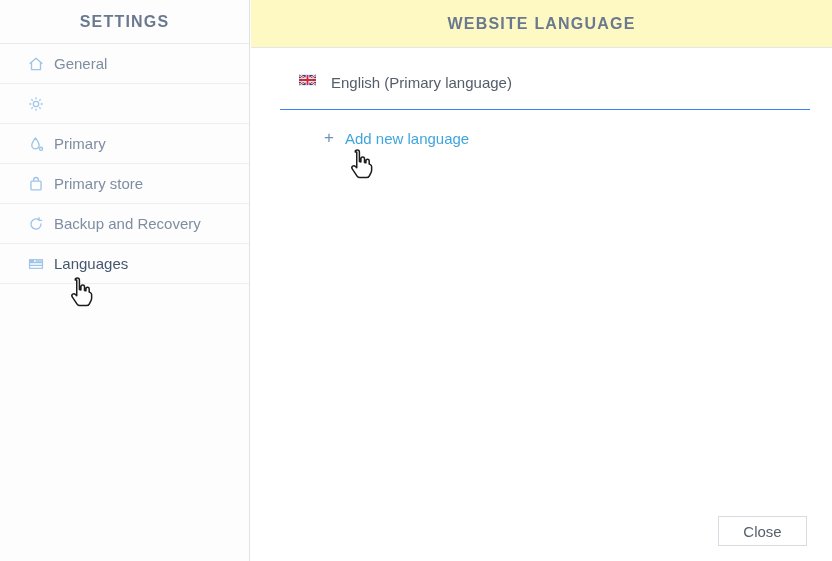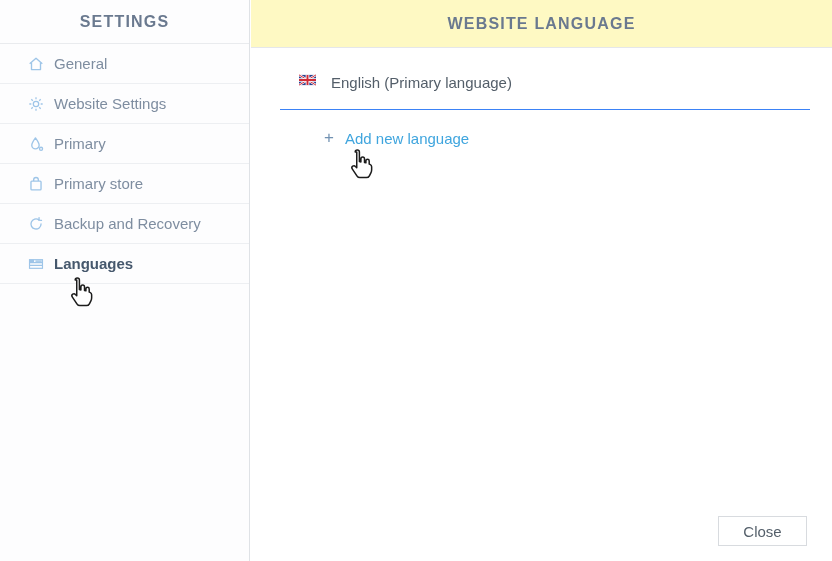--- a/index.html
+++ b/index.html
@@ -31,21 +31,21 @@
     display:flex; align-items:center;
     padding-left:26px;
     border-bottom:1px solid #edeff2;
     color:var(--item-text);
     font-size:15px;
     cursor:pointer;
     user-select:none;
   }
   .sidebar-item .icon { width:20px; height:20px; margin-right:8px; flex:0 0 20px; display:flex; align-items:center; justify-content:center; }
   .sidebar-item .icon svg { display:block; }
-  .sidebar-item.active { color:var(--active-item-text); font-weight:bold;align-items:center; }
+  .sidebar-item.active { color:var(--active-item-text); font-weight:normal;align-items:center; }
 
   
   .main {
     position:absolute; left:251px; top:0;
     width:581px; height:561px;
     background:#ffffff;
   }
   .main-header {
     height:48px;
     background:#fef9c3;
@@ -106,21 +106,20 @@
     <span class="label">General</span>
   </div>
 
   <div class="sidebar-item">
     <span class="icon">
           <svg width="18" height="18" viewBox="0 0 20 20" fill="none" stroke="#9ec5e8" stroke-width="1.4">
             <circle cx="10" cy="10" r="3"></circle>
             <path d="M10 2.6v2.2M10 15.2v2.2M2.6 10h2.2M15.2 10h2.2M4.8 4.8l1.6 1.6M13.6 13.6l1.6 1.6M15.2 4.8l-1.6 1.6M6.4 13.6l-1.6 1.6"></path>
           </svg>
         </span>
-    <span class="label">Website Settings</span>
   </div>
 
   <div class="sidebar-item">
     <span class="icon">
           <svg width="18" height="18" viewBox="0 0 20 20" fill="none" stroke="#9ec5e8" stroke-width="1.5" stroke-linejoin="round">
             <path d="M9.4 3.2 C6.8 6.8 5.3 9.1 5.3 11.3 a4.1 4.1 0 0 0 8.2 0 C13.5 9.1 12 6.8 9.4 3.2 Z"></path>
             <circle cx="15.6" cy="15.3" r="1.7"></circle>
           </svg>
         </span>
     <span class="label">Primary</span>

